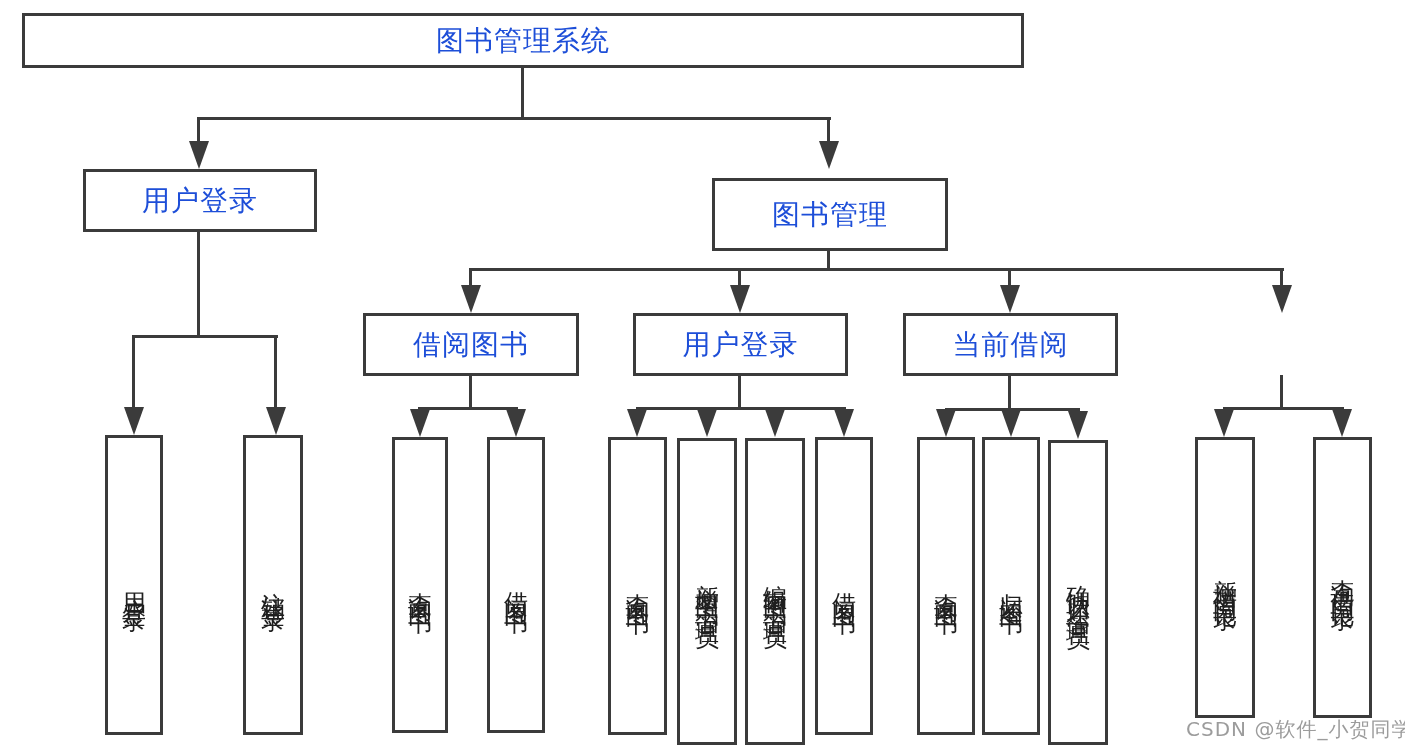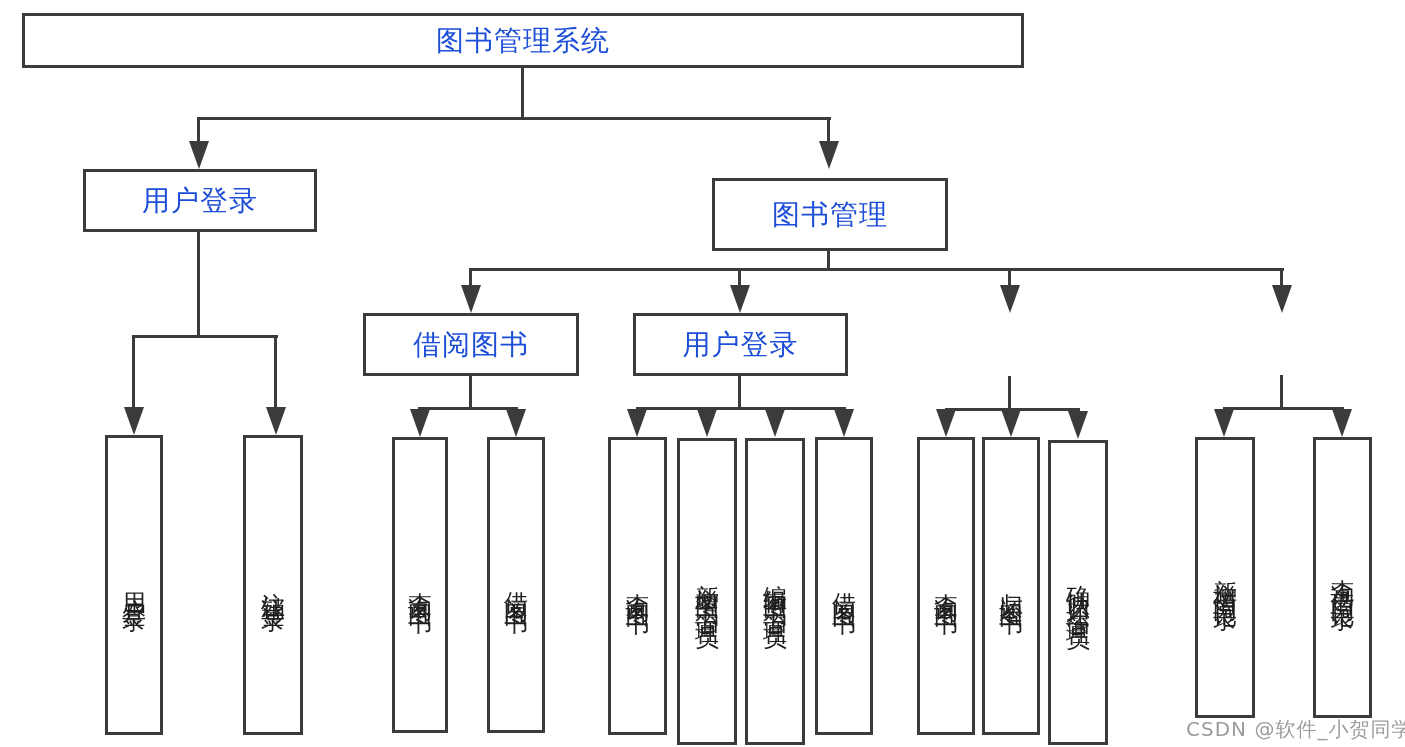--- a/index.html
+++ b/index.html
@@ -119,20 +119,21 @@
   <div class="arrow" style="left:1214px;top:409px;"></div>
   <div class="arrow" style="left:1332px;top:409px;"></div>
 
   <div class="box" style="left:22px;top:13px;width:1002px;height:55px;">图书管理系统</div>
 
   <div class="box" style="left:83px;top:169px;width:234px;height:63px;">用户登录</div>
   <div class="box" style="left:712px;top:178px;width:236px;height:73px;">图书管理</div>
 
   <div class="box" style="left:363px;top:313px;width:216px;height:63px;">借阅图书</div>
   <div class="box" style="left:633px;top:313px;width:215px;height:63px;">用户登录</div>
+  <div class="box" style="left:903px;top:313px;width:215px;height:63px;">当前借阅</div>
 
   <div class="vbox" style="left:105px;top:435px;width:58px;height:300px;">
     <span>用户登录</span>
   </div>
   <div class="vbox" style="left:243px;top:435px;width:60px;height:300px;">
     <span>注销登录</span>
   </div>
 
   <div class="vbox" style="left:392px;top:437px;width:56px;height:296px;">
     <span>查询图书</span>

